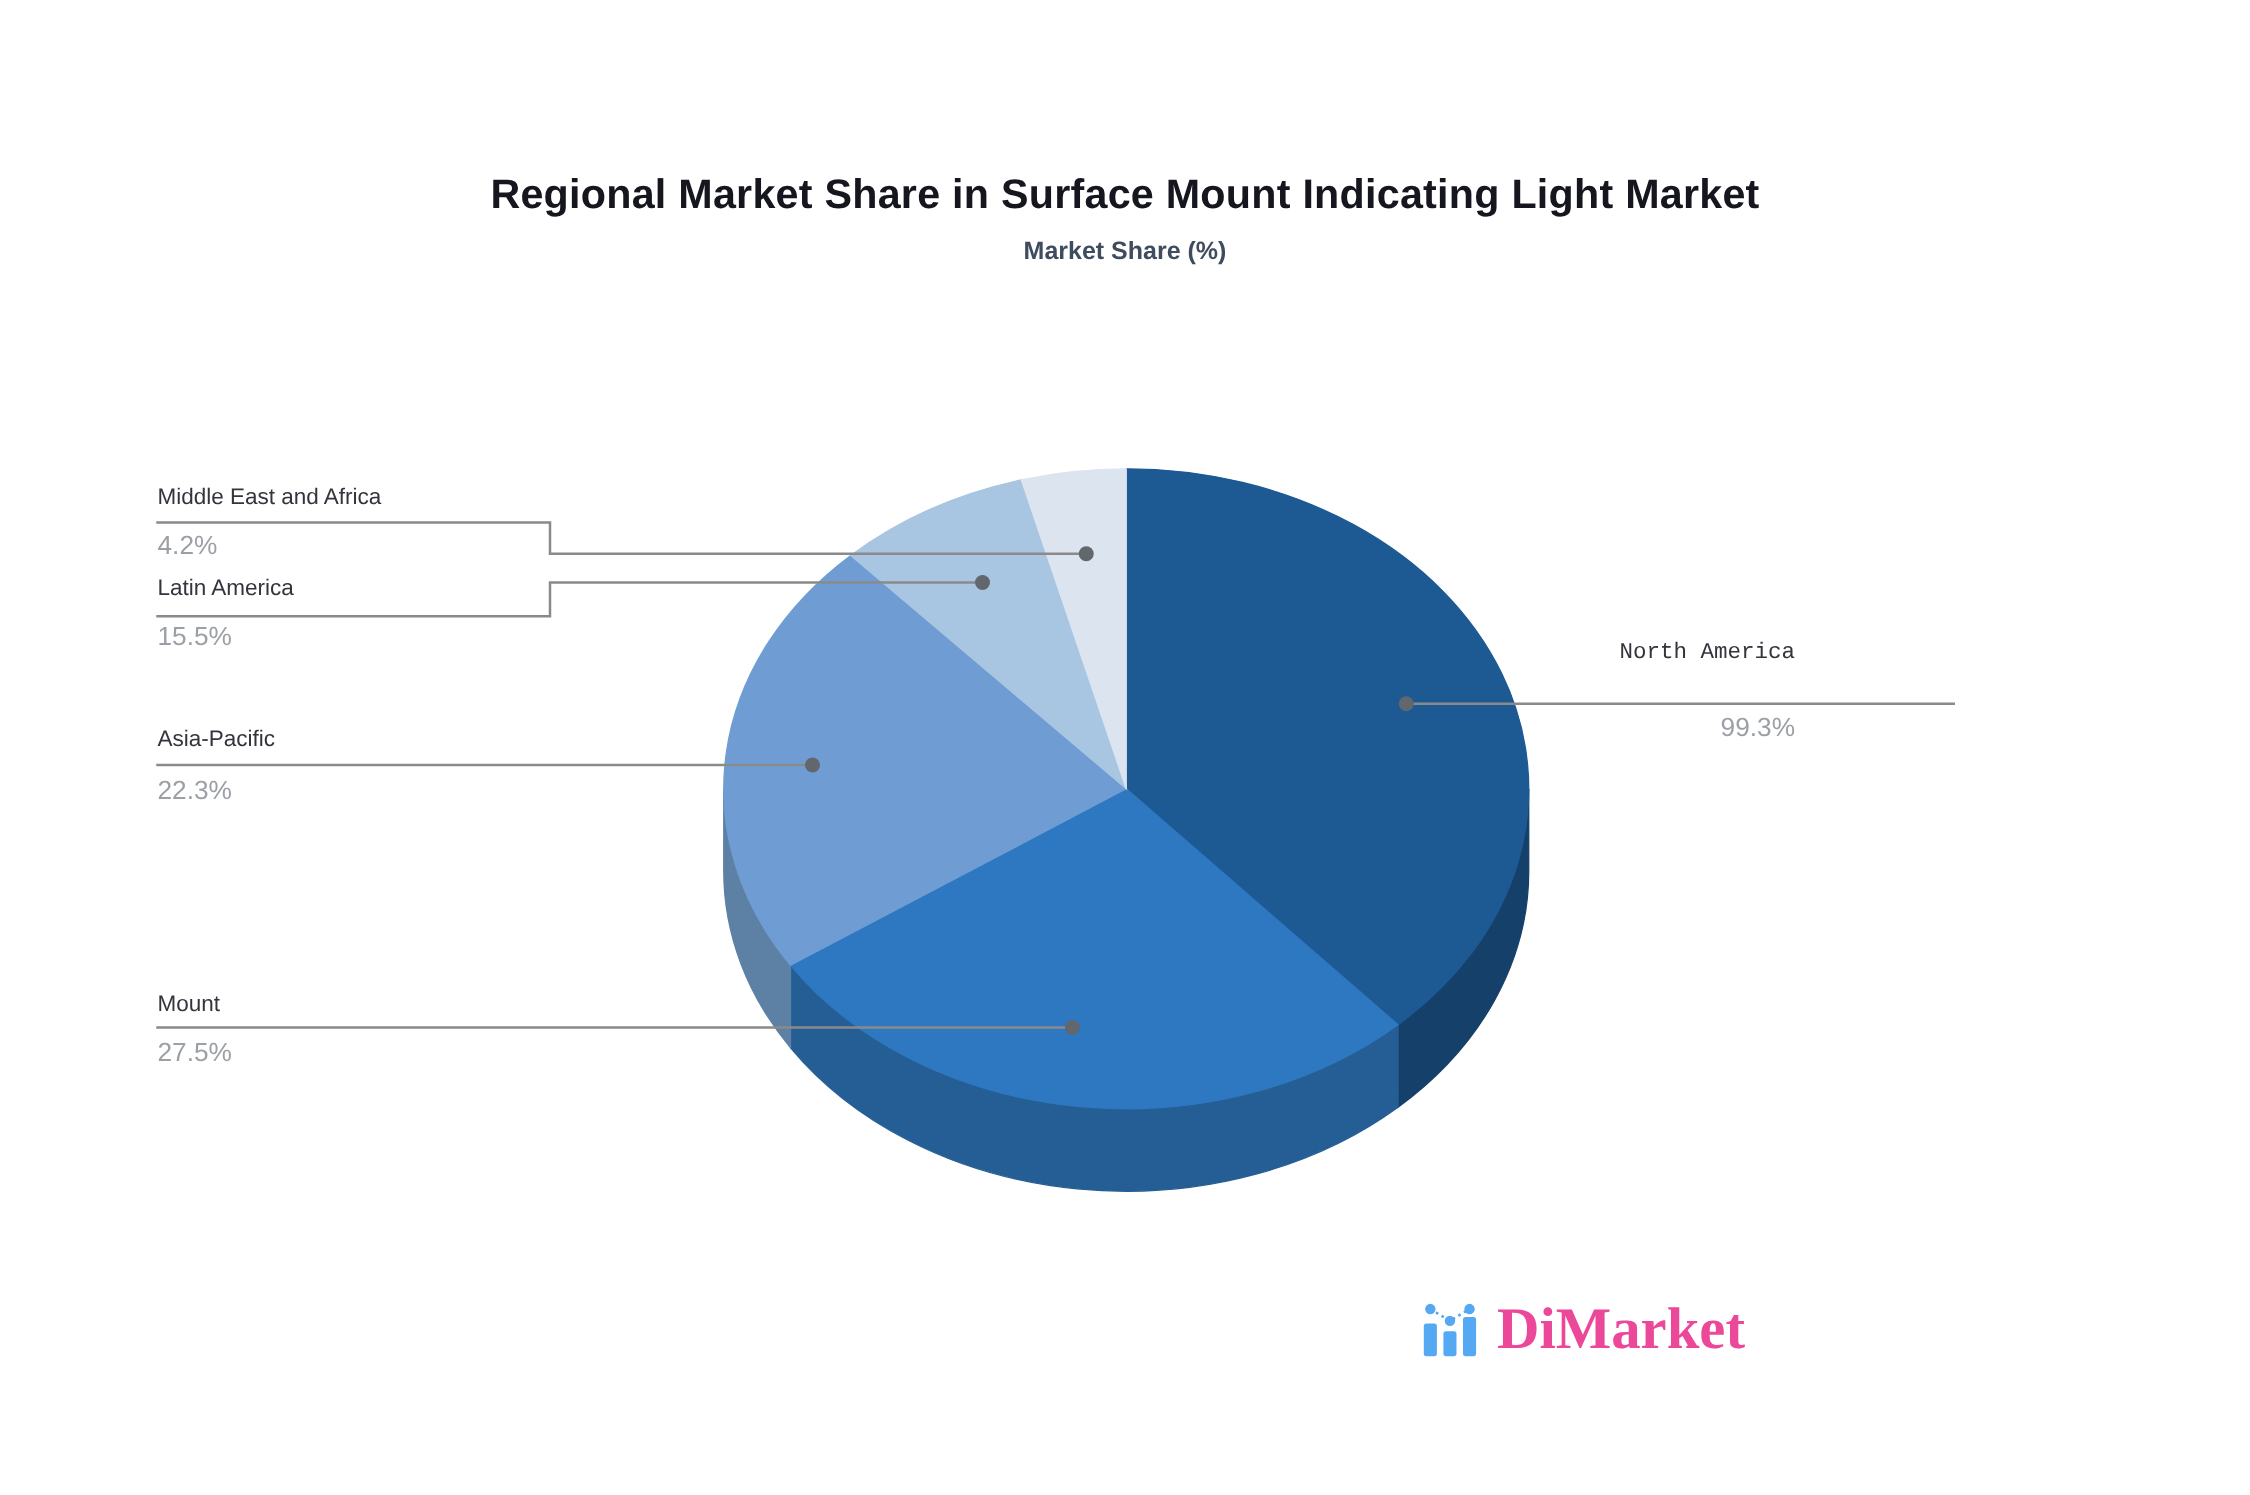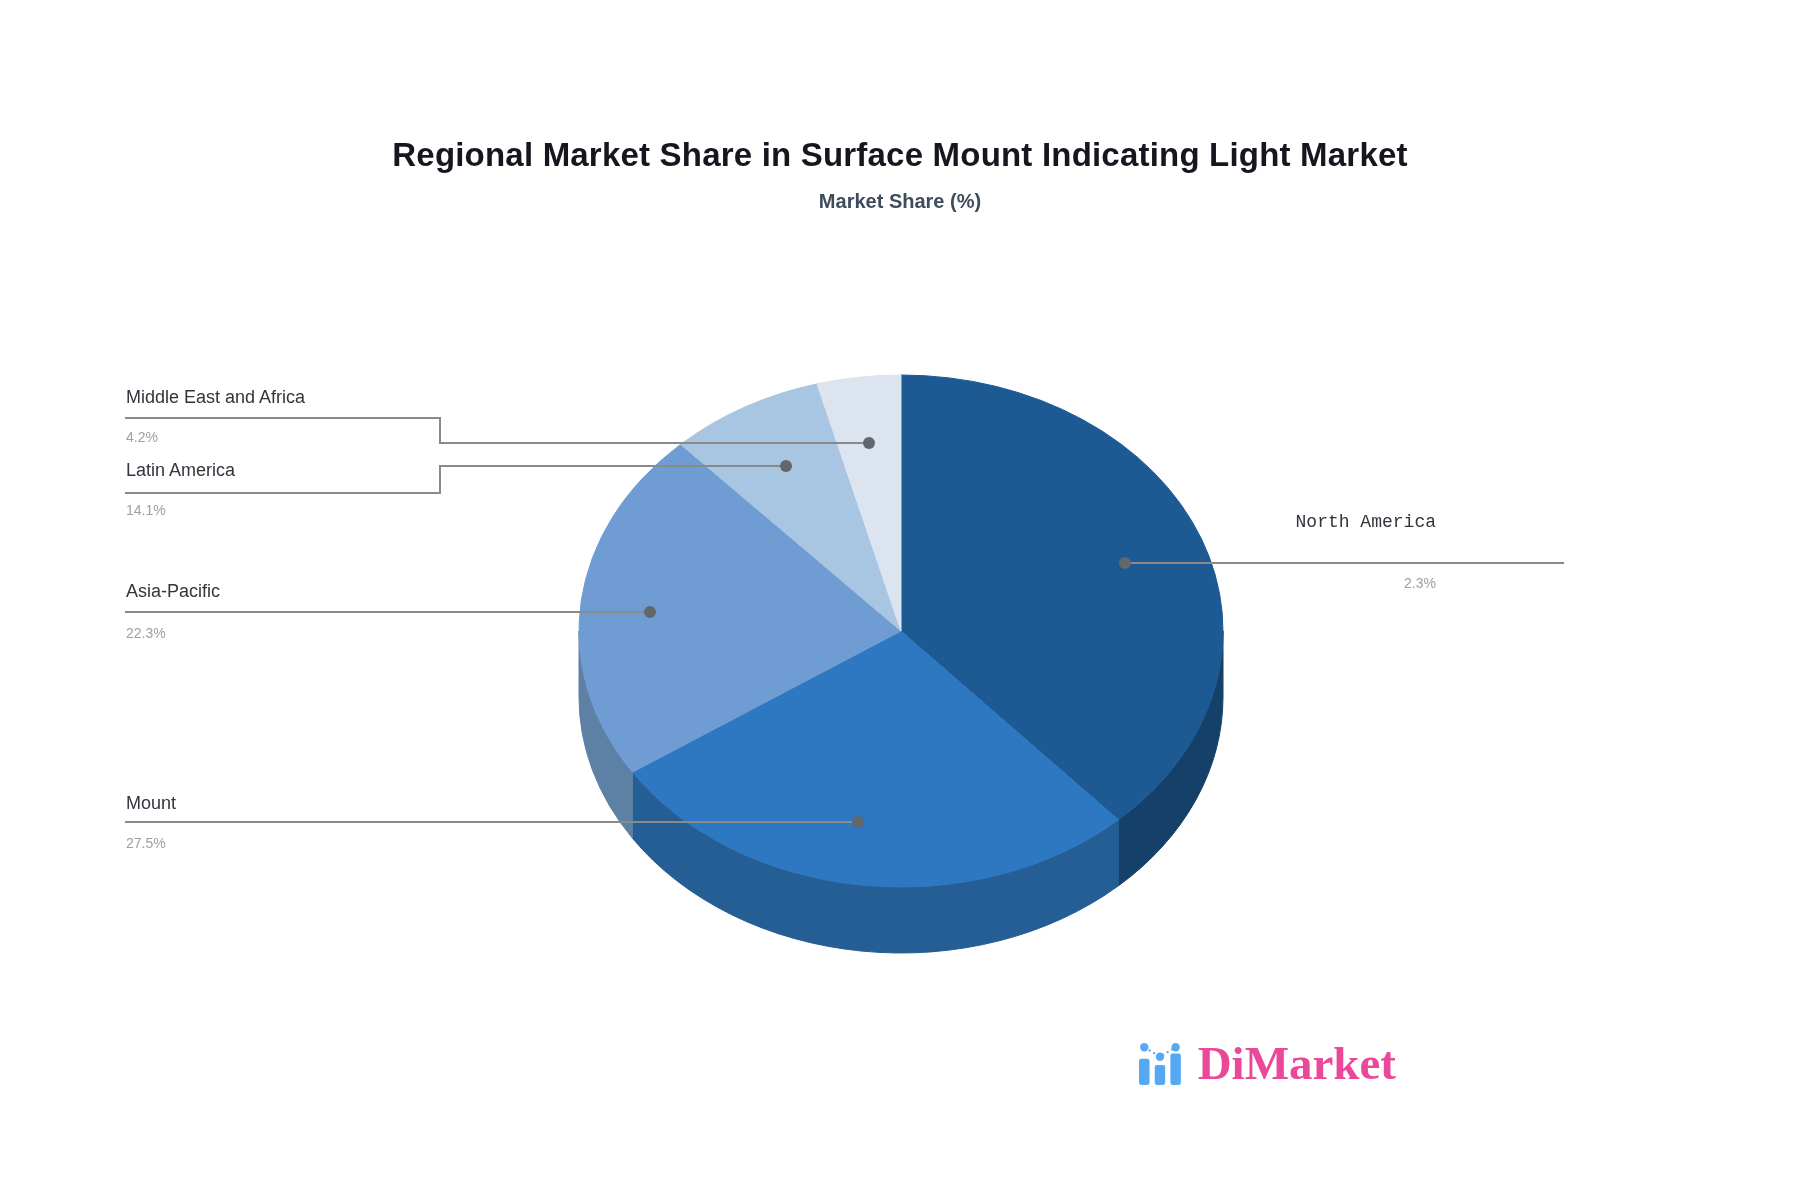--- a/index.html
+++ b/index.html
@@ -13,21 +13,21 @@
   }
   .subtitle{
     position:absolute;left:0;top:190px;width:1800px;text-align:center;
     font-size:20px;font-weight:700;color:#3e4c5e;
   }
   #pie-svg{position:absolute;left:0;top:0;width:1800px;height:1196px;}
   .lbl{
     position:absolute;font-size:18px;color:#33343c;white-space:nowrap;line-height:26px;
   }
   .pct{
-    position:absolute;font-size:14px;color:#9ba0a6;white-space:nowrap;line-height:26px;
+    position:absolute;font-size:21px;color:#9ba0a6;white-space:nowrap;line-height:26px;
   }
   .right-align{text-align:right;}
   .logo{
     position:absolute;top:1040px;right:168px;display:flex;align-items:center;gap:14px;
   }
   .logo-text{
     font-family:"Liberation Serif",serif;font-weight:700;font-size:47px;color:#ec4899;
     line-height:1;
   }
 </style>
@@ -57,30 +57,30 @@
       <polyline points="125,493 440,493 440,466 786,466" fill="none" stroke="#8a8a8a" stroke-width="2"></polyline>
       <circle cx="786" cy="466" r="6" fill="#62666d"></circle>
       <polyline points="125,418 440,418 440,443 869,443" fill="none" stroke="#8a8a8a" stroke-width="2"></polyline>
       <circle cx="869" cy="443" r="6" fill="#62666d"></circle>
     </svg>
 
   <div class="lbl" style="left:126px;top:384px;">Middle East and Africa</div>
   <div class="pct" style="left:126px;top:424px;">4.2%</div>
 
   <div class="lbl" style="left:126px;top:457px;">Latin America</div>
-  <div class="pct" style="left:126px;top:497px;">14.1%</div>
+  <div class="pct" style="left:126px;top:497px;">15.5%</div>
 
   <div class="lbl" style="left:126px;top:578px;">Asia-Pacific</div>
   <div class="pct" style="left:126px;top:620px;">22.3%</div>
 
   <div class="lbl" style="left:126px;top:790px;">Mount</div>
   <div class="pct" style="left:126px;top:830px;">27.5%</div>
 
   <div class="lbl right-align" style="right:128px;top:509px;font-family:Liberation Mono, monospace;">North America</div>
-  <div class="pct right-align" style="right:128px;top:570px;">2.3%</div>
+  <div class="pct right-align" style="right:128px;top:570px;">99.3%</div>
 
   <div class="logo">
     <svg width="46" height="46" viewBox="0 0 44 44">
       <g id="logo-icon-group">
           <rect x="1" y="17" width="10" height="25" rx="2" fill="#55a8f2"></rect>
           <rect x="16" y="23" width="10" height="19" rx="2" fill="#55a8f2"></rect>
           <rect x="31" y="12" width="10" height="30" rx="2" fill="#55a8f2"></rect>
           <polyline points="6,6 21,15 36,6" fill="none" stroke="#55a8f2" stroke-width="2" stroke-dasharray="2 3"></polyline>
           <circle cx="6" cy="6" r="4" fill="#55a8f2"></circle>
           <circle cx="21" cy="15" r="4" fill="#55a8f2"></circle>

